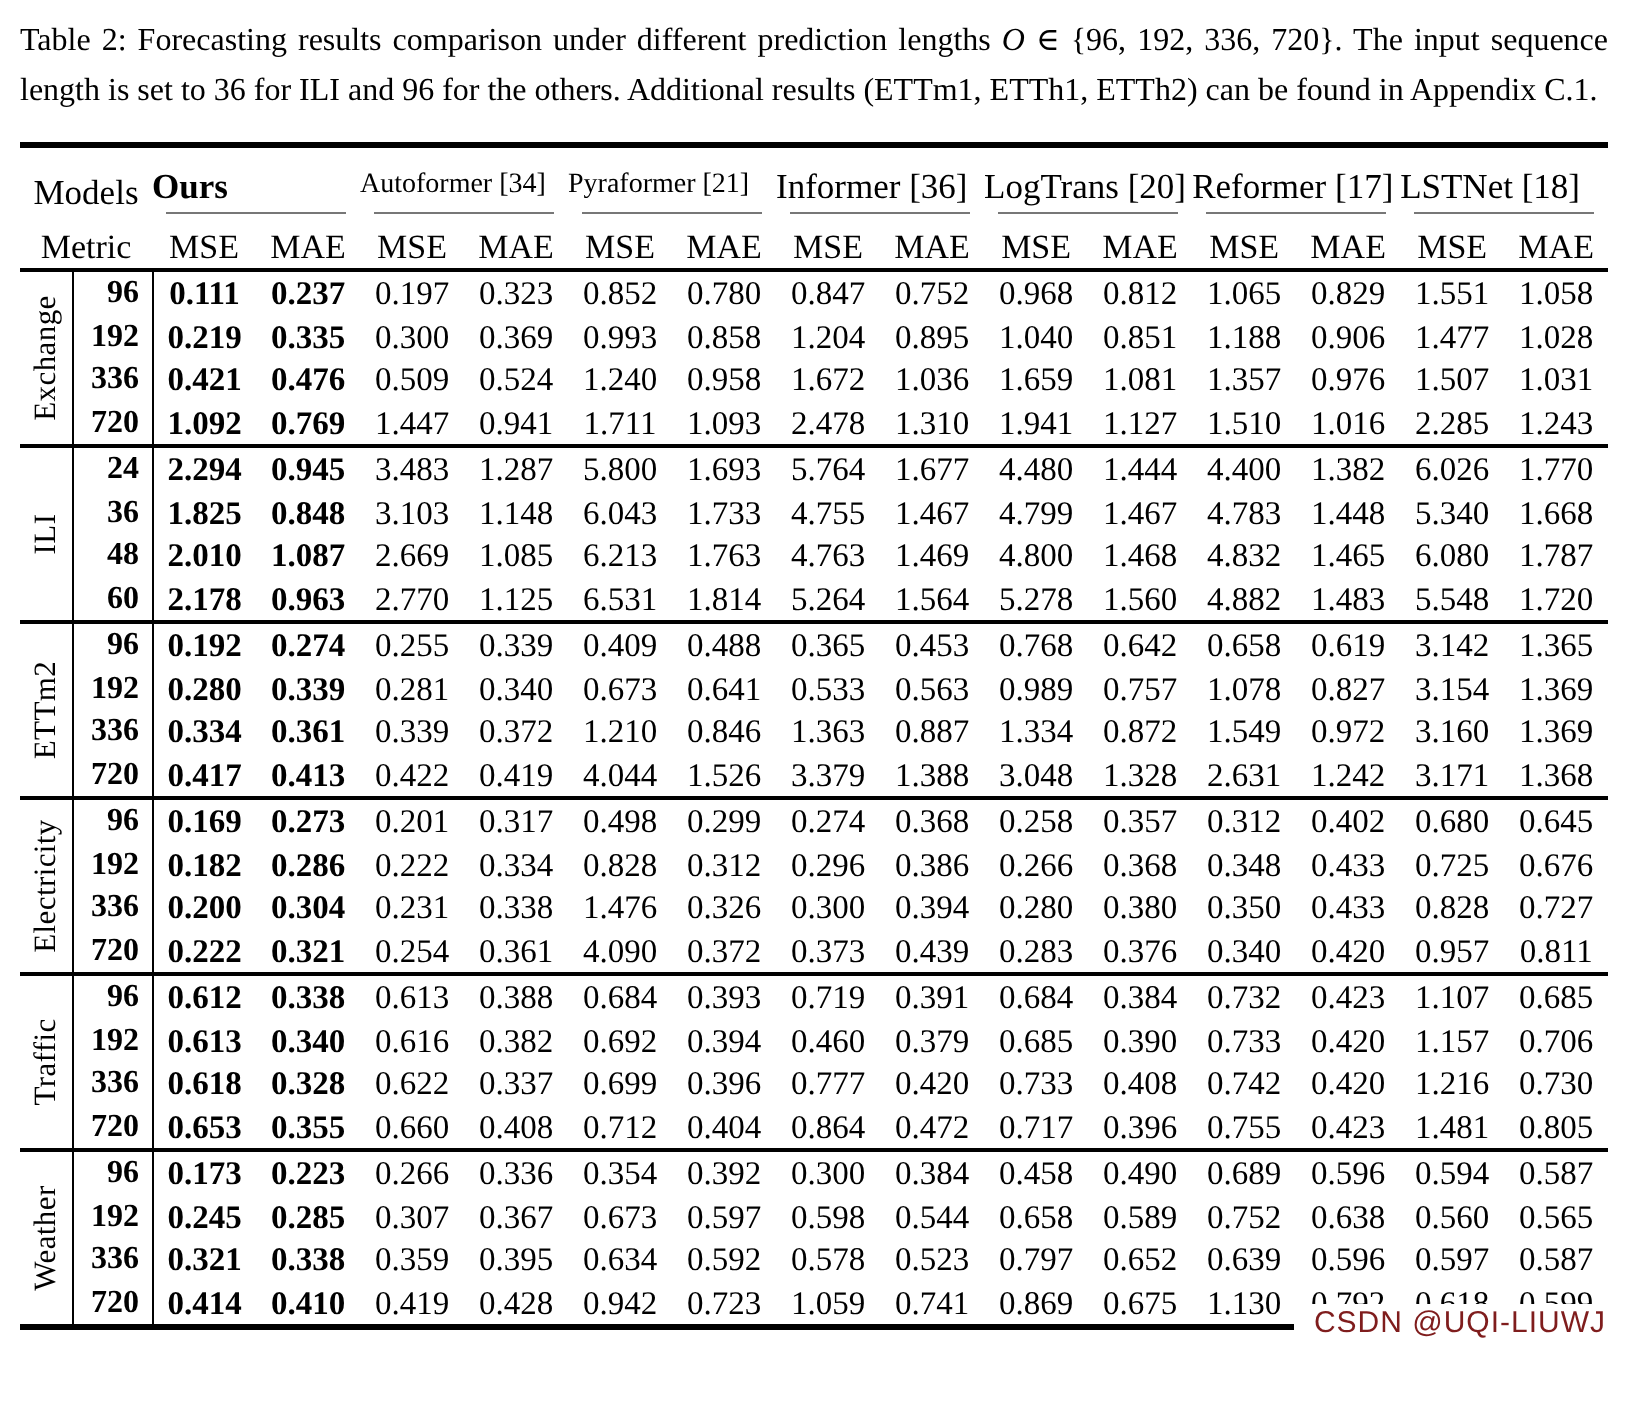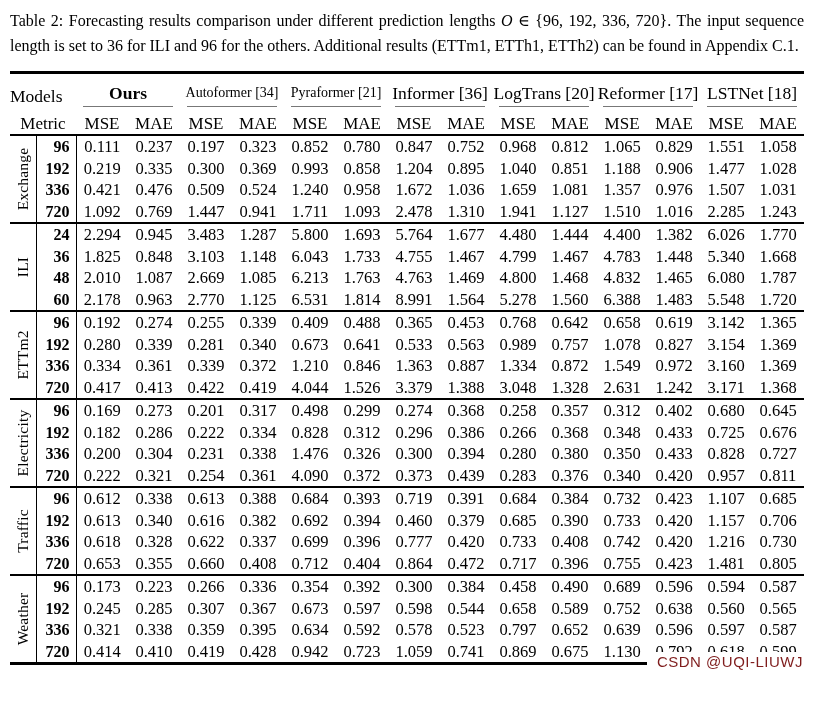--- a/index.html
+++ b/index.html
@@ -25,43 +25,43 @@
     border-top: 3px solid #000;
     border-bottom: 3px solid #000;
     font-size: 16.5px;
   }
   col.c-dataset { width: 26px; }
   col.c-horizon { width: 40px; }
   col.c-num     { width: 52px; }
 
   thead th { font-weight: normal; padding: 0; vertical-align: bottom; }
   tr.models-row th { height: 33px; }
-  .corner { text-align: left; font-size: 17.5px; }
-  .mname  { text-align: center; font-size: 17.5px; line-height: 20px; white-space: nowrap; }
+  .corner { text-align: center; font-size: 17.5px; }
+  .mname  { text-align: left; font-size: 17.5px; line-height: 20px; white-space: nowrap; }
   th.small .mname { font-size: 14px; }
   th.boldname .mname { font-weight: bold; }
   .cmid { height: 0; border-bottom: 1.5px solid #777; margin: 3px 7px 0 7px; }
 
   tr.metric-row th {
     height: 27px; text-align: center; font-size: 17px;
     border-bottom: 2.5px solid #000;
   }
 
   tbody td { padding: 0; height: 21.5px; line-height: 21.5px; text-align: center; }
   tr.sec-start > td { border-top: 2px solid #000; }
 
   td.dataset { position: relative; border-right: 1.3px solid #000; }
   td.dataset .rot {
     position: absolute; left: 50%; top: 50%;
     transform: translate(-50%, -50%) rotate(-90deg);
     white-space: nowrap; font-size: 15.5px; letter-spacing: 0.2px;
   }
   td.horizon { text-align: right; padding-right: 6px; border-right: 1.3px solid #000; font-size: 16px; font-weight: bold; }
   td.num { font-size: 16.5px; white-space: nowrap; }
-  td.best { font-weight: normal; }
+  td.best { font-weight: bold; }
 
   
   .watermark {
     position: relative; width: max-content;
     margin: -13px 0 0 auto; padding: 1px 1px 2px 10px;
     background: #ffffff;
     font-family: "Liberation Sans", "DejaVu Sans", sans-serif;
     font-size: 15px; letter-spacing: 0.5px;
     color: #7f1d1d;
   }
@@ -271,25 +271,25 @@
           <td class="num">1.787</td>
         </tr>
         <tr>
           <td class="horizon">60</td>
           <td class="num best">2.178</td>
           <td class="num best">0.963</td>
           <td class="num">2.770</td>
           <td class="num">1.125</td>
           <td class="num">6.531</td>
           <td class="num">1.814</td>
-          <td class="num">8.991</td>
+          <td class="num">5.264</td>
           <td class="num">1.564</td>
           <td class="num">5.278</td>
           <td class="num">1.560</td>
-          <td class="num">6.388</td>
+          <td class="num">4.882</td>
           <td class="num">1.483</td>
           <td class="num">5.548</td>
           <td class="num">1.720</td>
         </tr>
       </tbody>
       <tbody>
         <tr class="sec-start">
           <td class="dataset" rowspan="4">
             <span class="rot">ETTm2</span>
           </td>

